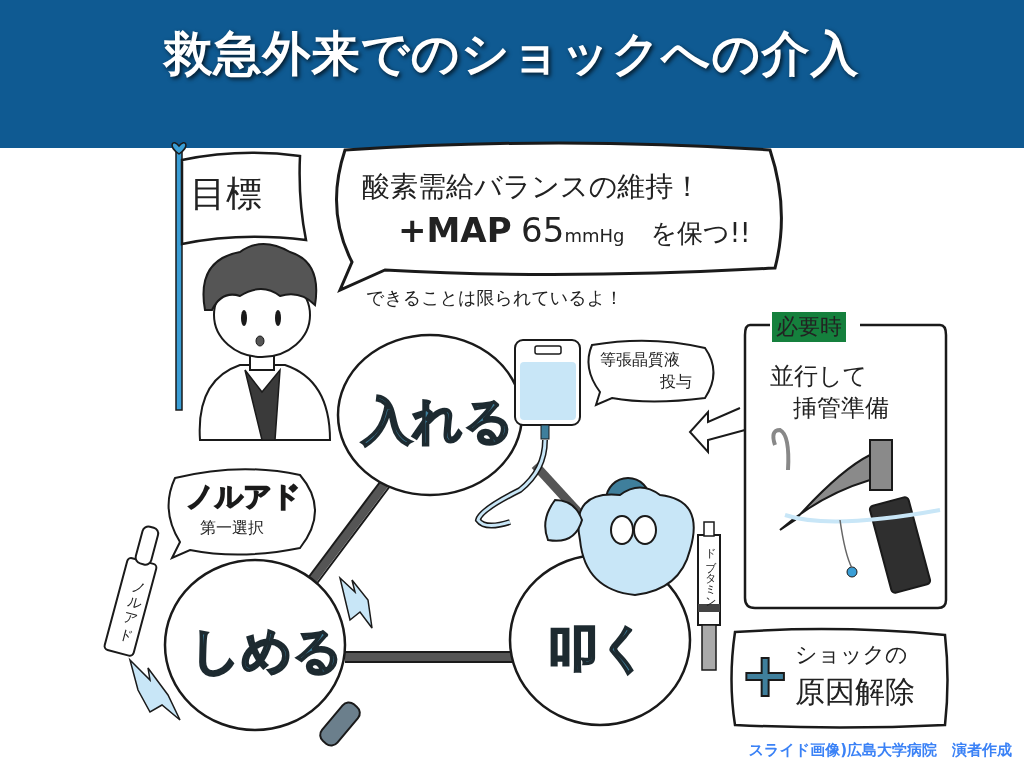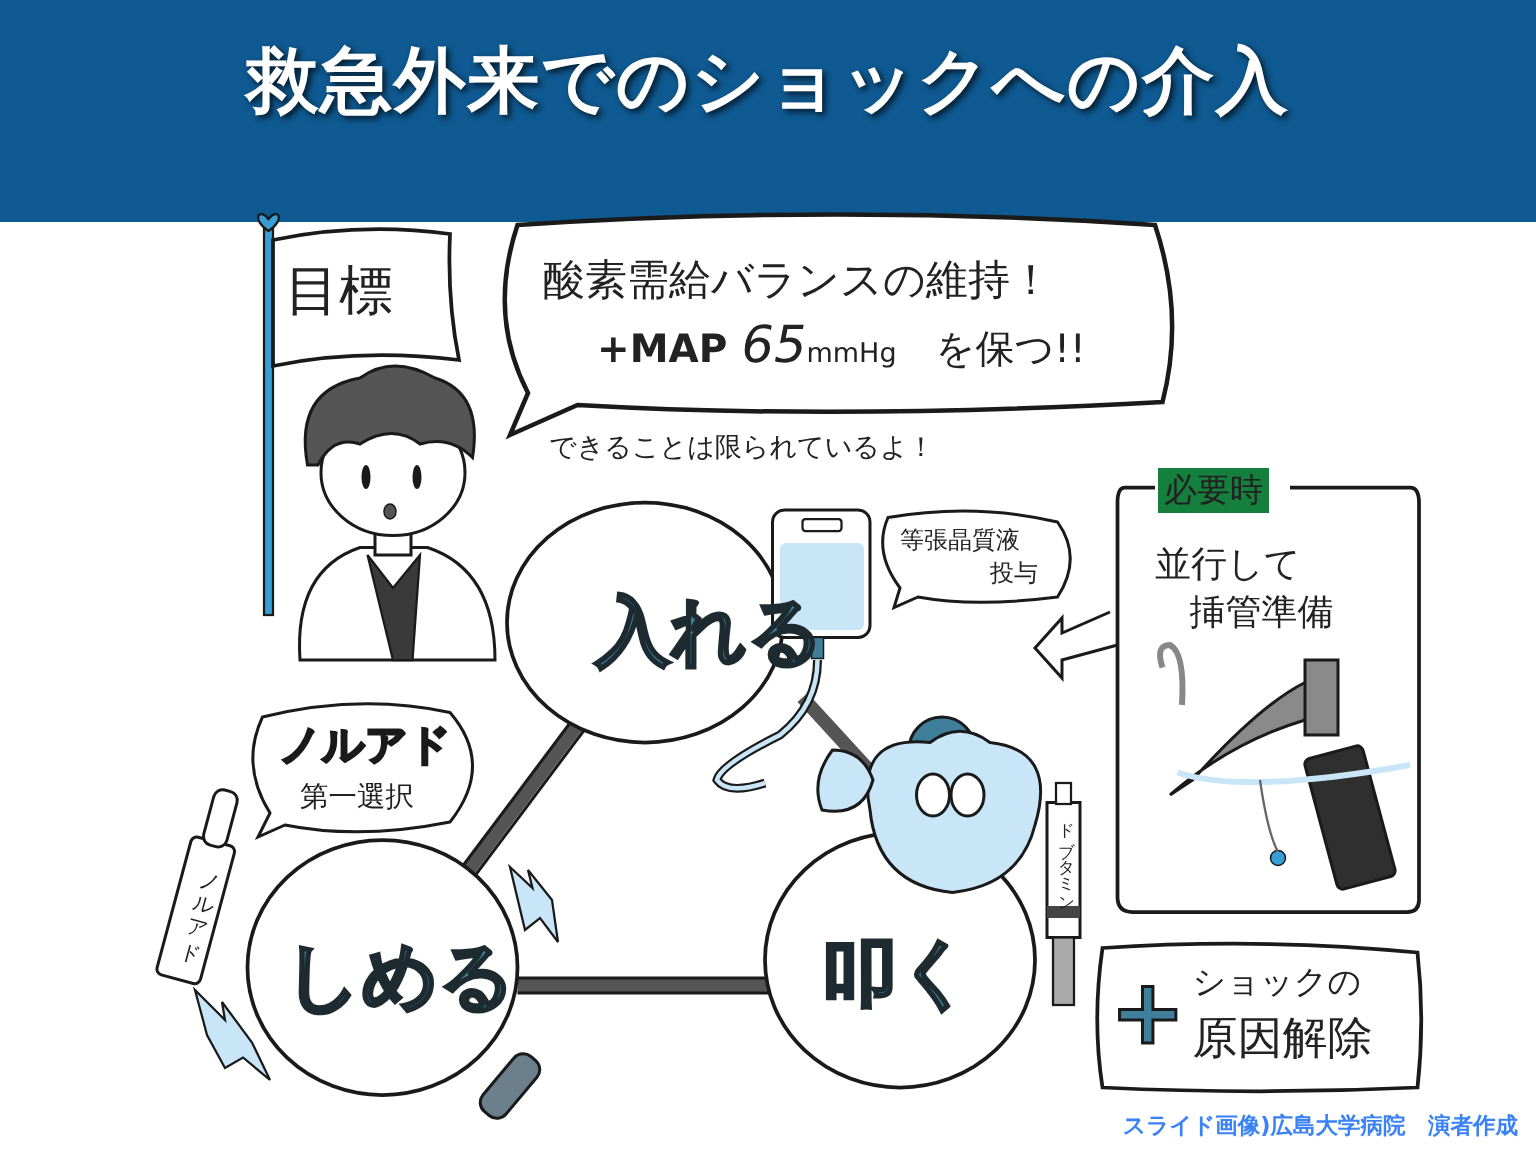--- a/index.html
+++ b/index.html
@@ -114,32 +114,32 @@
     <rect x="330" y="700" width="20" height="48" rx="8" fill="#6b7f8c" stroke="#1a1a1a" stroke-width="2" transform="rotate(40 340 724)"></rect>
   </g>
 
   <path d="M735 632 Q840 625 945 635 Q950 680 945 725 Q840 730 735 725 Q728 680 735 632 Z" fill="#fff" stroke="#1a1a1a" stroke-width="2.5"></path>
 </svg>
 
 <div class="abs hand" style="left:190px;top:170px;font-size:36px;">目標</div>
 
 <div class="abs hand" style="left:362px;top:168px;font-size:28px;">酸素需給バランスの維持！</div>
 <div class="abs hand" style="left:398px;top:210px;font-size:30px;white-space:nowrap;">
-  <span style="font-weight:bold;font-size:26px;margin-top:16px;">+MAP</span>
-  <span style="font-size:34px;font-style:italic;">65</span><span style="font-size:18px;">mmHg</span><span style="font-size:26px;margin-left:26px;">を保つ!!</span>
+  <span style="font-weight:bold;font-size:34px;margin-top:16px;">+MAP</span>
+  <span style="font-size:34px;">65</span><span style="font-size:18px;">mmHg</span><span style="font-size:26px;margin-left:26px;">を保つ!!</span>
 </div>
 <div class="abs hand" style="left:366px;top:286px;font-size:18px;">できることは限られているよ！</div>
 
-<div class="big-label" style="left:362px;top:388px;font-size:50px;margin-left:35px;">入れる</div>
+<div class="big-label" style="left:362px;top:388px;font-size:50px;">入れる</div>
 <div class="abs hand" style="left:600px;top:350px;font-size:16px;">等張晶質液</div>
 <div class="abs hand" style="left:660px;top:372px;font-size:16px;">投与</div>
 
 <div class="big-label" style="left:190px;top:618px;font-size:50px;">しめる</div>
 <div class="abs" style="left:186px;top:478px;font-size:28px;font-weight:bold;color:#c8e6f7;-webkit-text-stroke:1.5px #1a1a1a;">ノルアド</div>
-<div class="abs hand" style="left:200px;top:518px;font-size:19px;">第一選択</div>
+<div class="abs hand" style="left:200px;top:518px;font-size:16px;">第一選択</div>
 <div class="abs hand" style="left:126px;top:572px;font-size:14px;writing-mode:vertical-rl;transform:rotate(15deg);">ノルアド</div>
 
 <div class="big-label" style="left:548px;top:615px;font-size:50px;">叩く</div>
 <div class="abs hand" style="left:702px;top:540px;font-size:11px;writing-mode:vertical-rl;">ドブタミン</div>
 
 <div class="abs hand" style="left:772px;top:312px;font-size:22px;background:#15803d;padding:0 4px;">必要時</div>
 <div class="abs hand" style="left:770px;top:360px;font-size:24px;">並行して</div>
 <div class="abs hand" style="left:793px;top:392px;font-size:24px;">挿管準備</div>
 
 <div class="abs" style="left:740px;top:640px;font-size:60px;font-weight:bold;color:#3f7f9c;-webkit-text-stroke:2px #1a1a1a;line-height:70px;">+</div>

